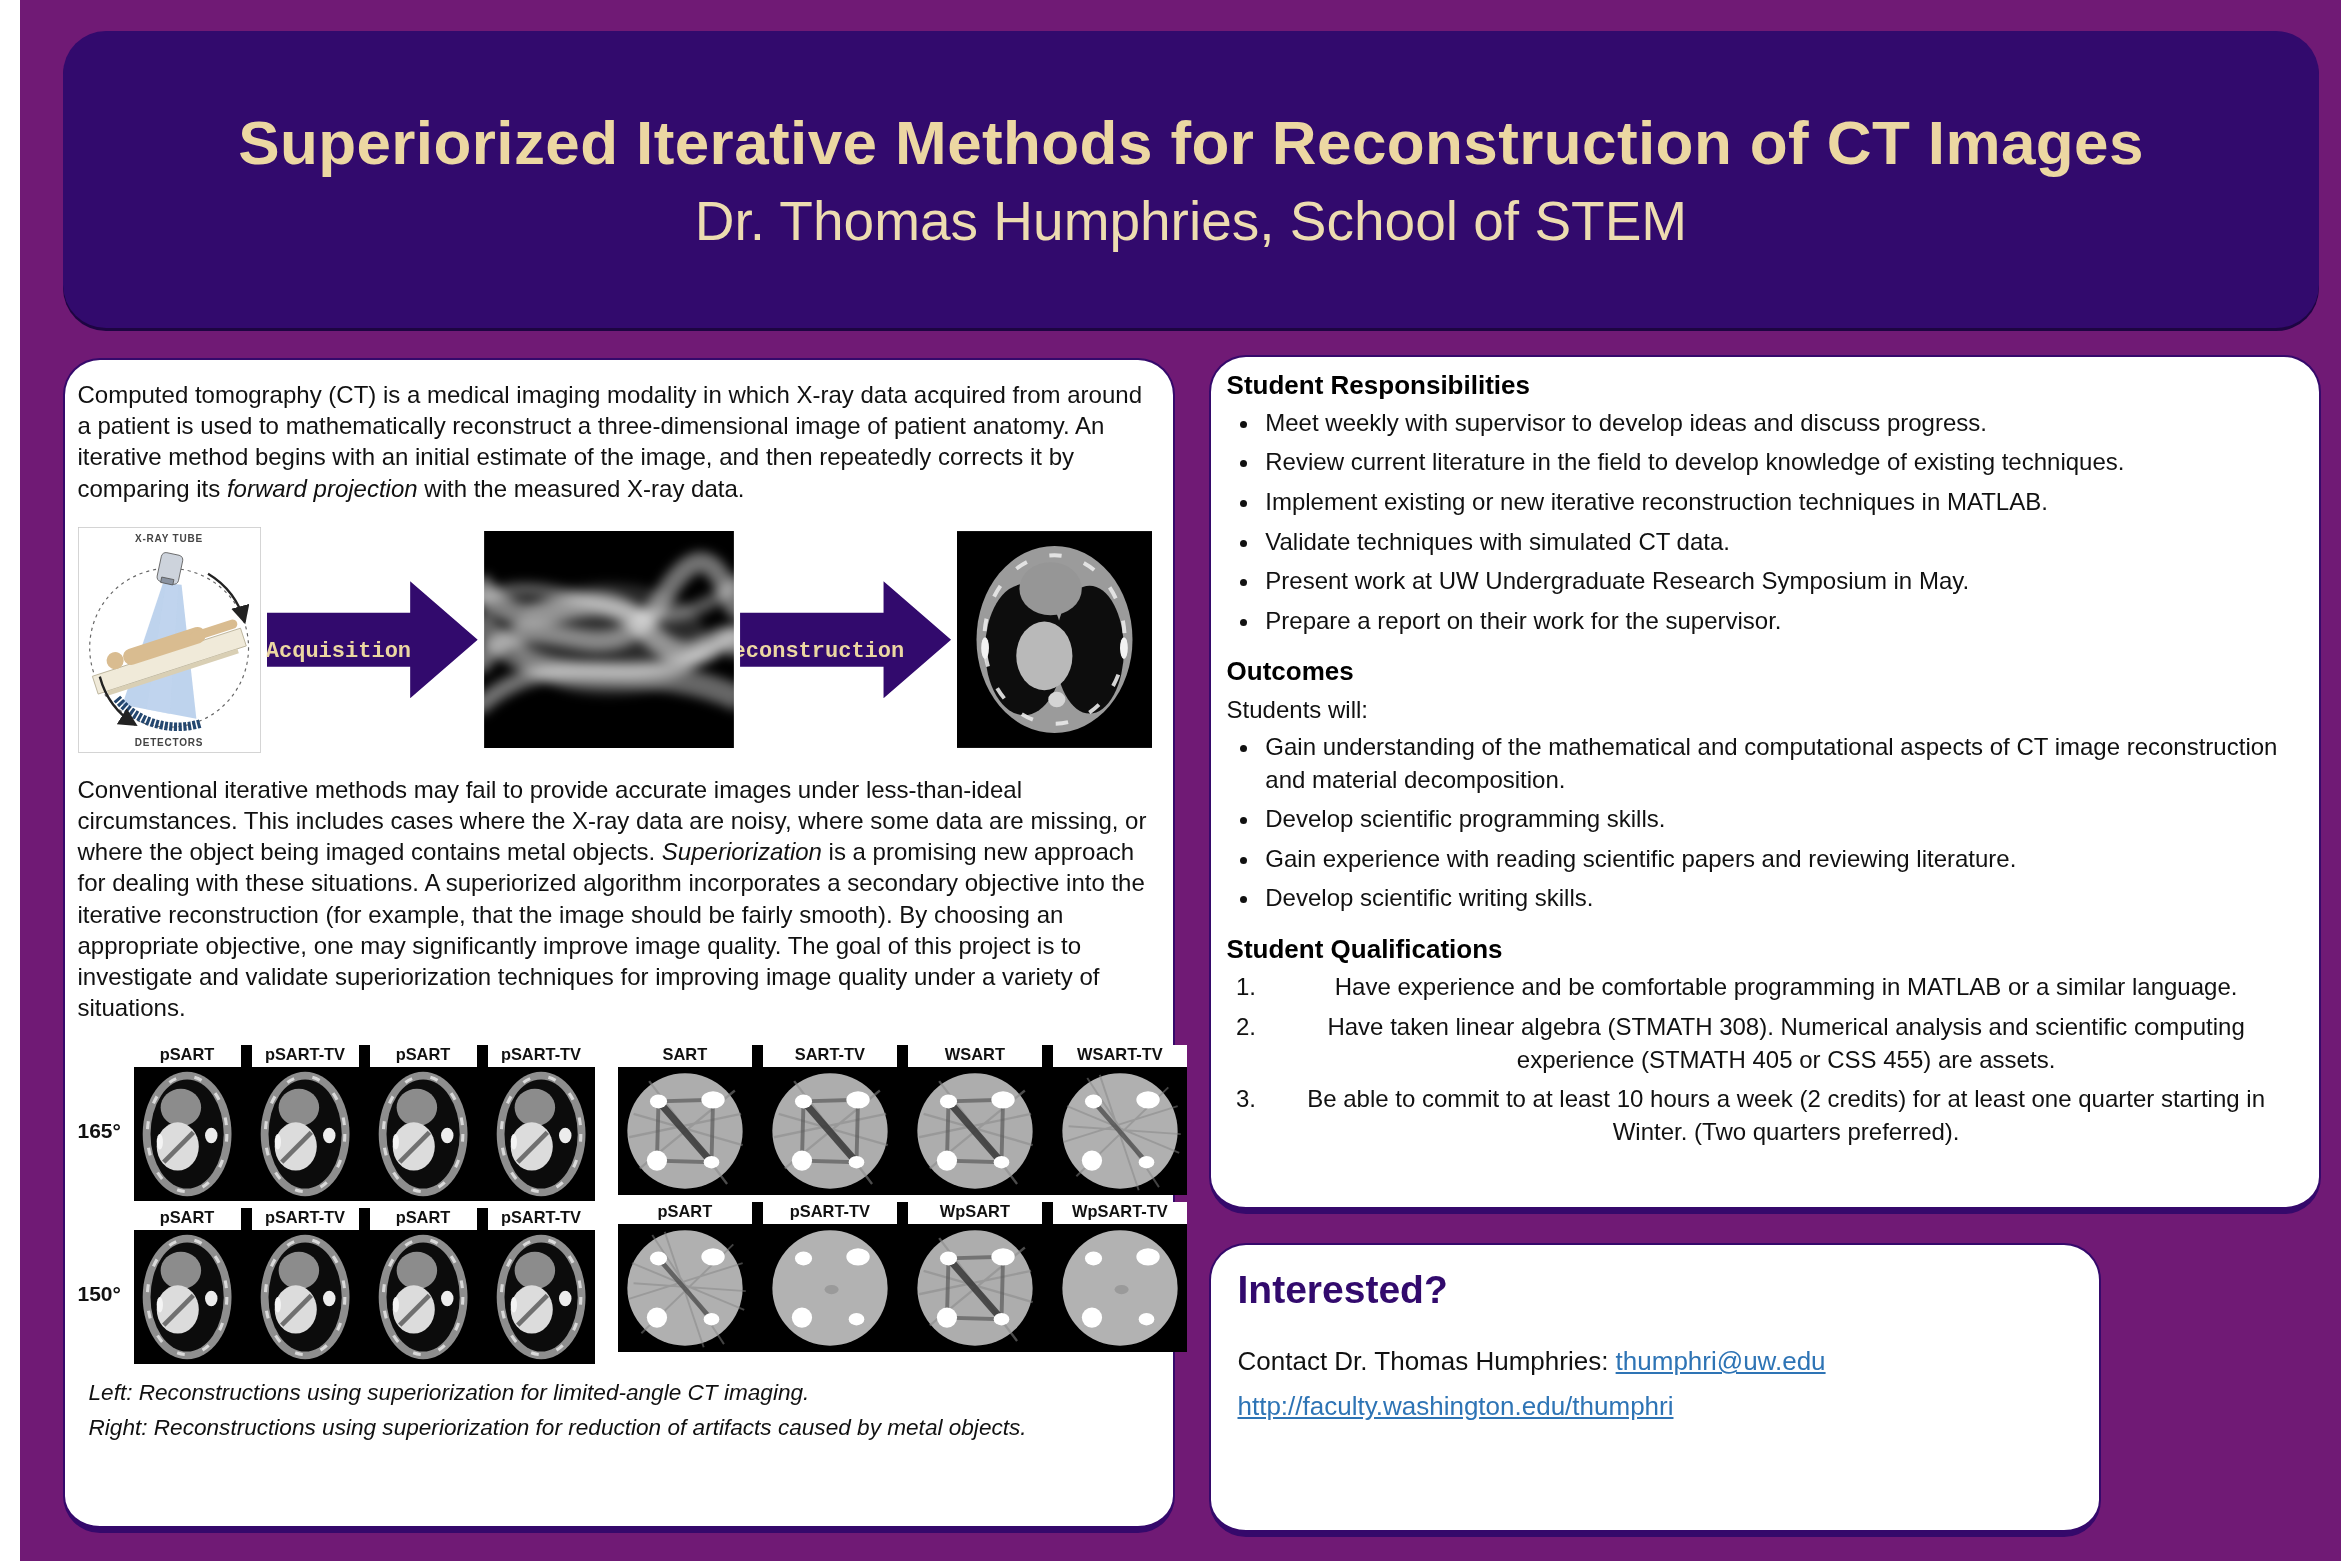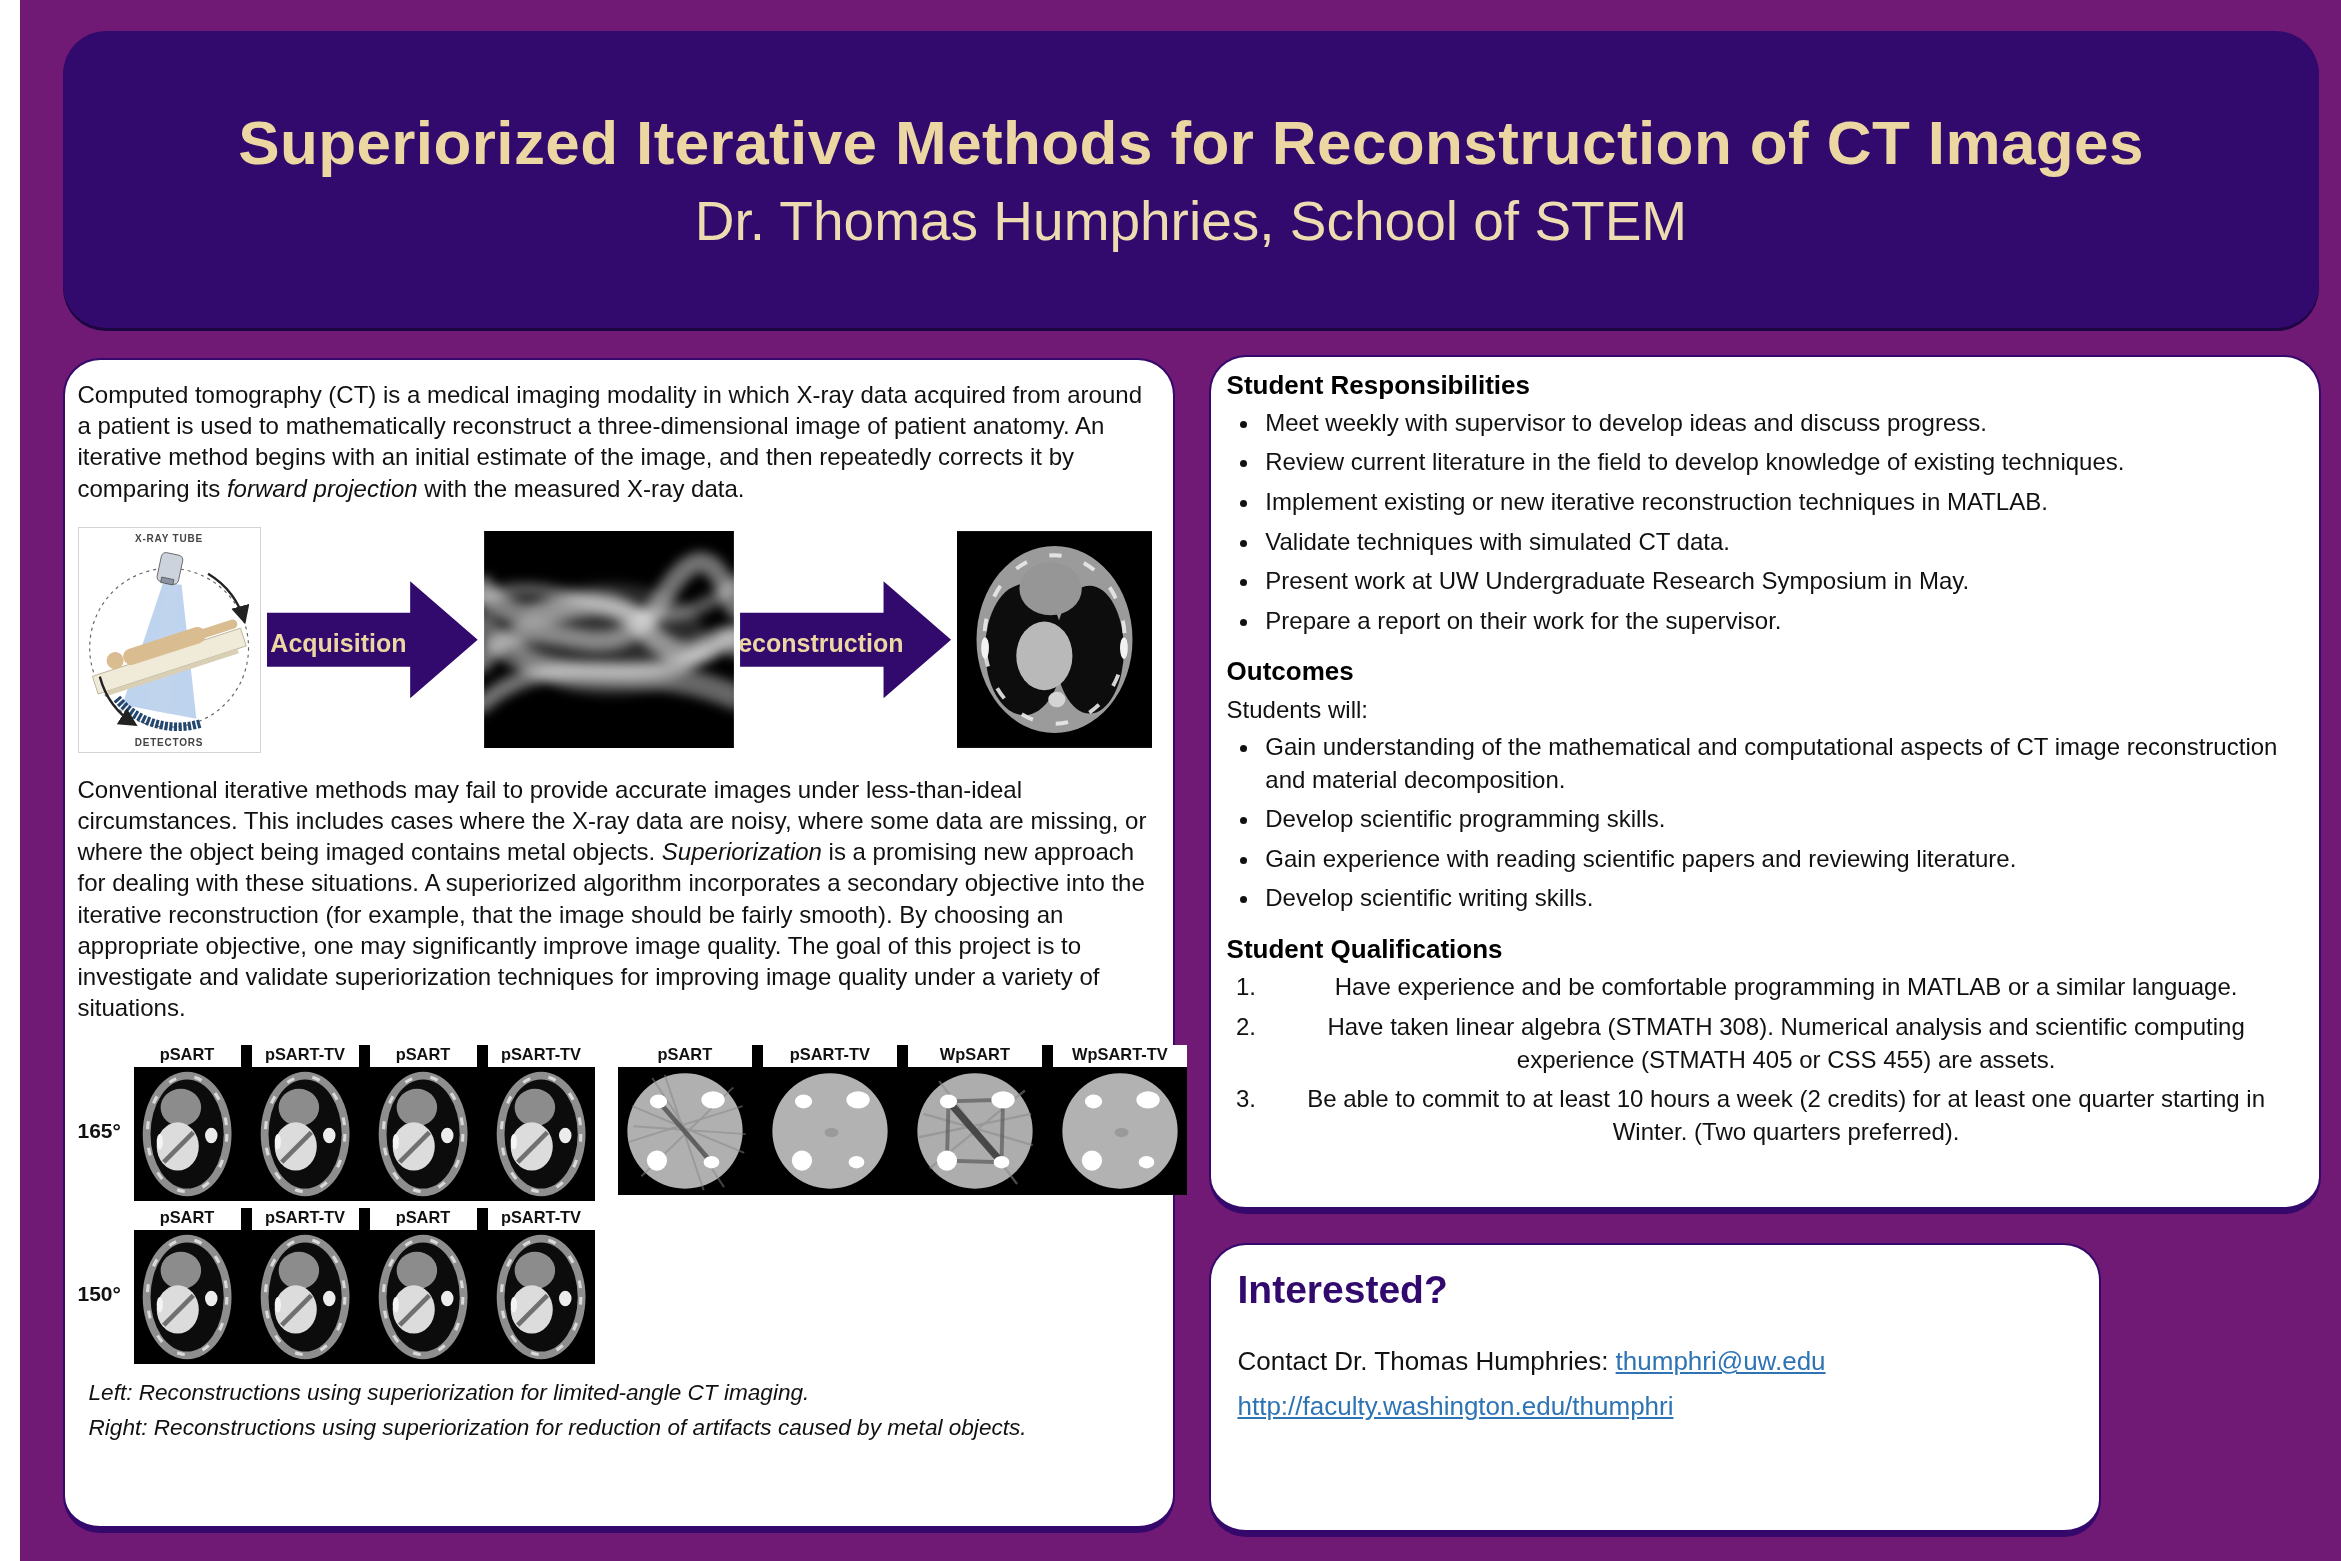--- a/index.html
+++ b/index.html
@@ -27,23 +27,23 @@
   
   .pipeline{display:flex;align-items:center;gap:6.2px;height:228px;margin:0 0 20px 0;}
   .scanner-fig{position:relative;width:183px;height:226px;flex:0 0 auto;}
   .fig-label{position:absolute;left:0;width:100%;text-align:center;font-size:10px;font-weight:bold;
              color:#444;letter-spacing:0.8px;}
   .fig-label.top{top:6.2px;}
   .fig-label.bottom{bottom:4.7px;}
   .block-arrow{position:relative;width:211px;height:117px;flex:0 0 auto;align-self:center;
                background:#320a6d;
                clip-path:polygon(0% 27%,68% 27%,68% 0%,100% 50%,68% 100%,68% 73%,0% 73%);}
-  .block-arrow span{position:absolute;left:0;top:4px;width:68%;height:100%;display:flex;
+  .block-arrow span{position:absolute;left:0;top:12px;width:68%;height:100%;display:flex;
                     align-items:center;justify-content:center;color:#ecd7a2;
-                    font-size:25px;font-weight:bold;}
+                    font-size:22px;font-weight:bold;font-family:Liberation Mono, monospace;}
   .sinogram-fig{width:250px;height:217px;flex:0 0 auto;}
   .recon-fig{width:195px;height:217px;flex:0 0 auto;}
 
   
   .grids{display:flex;gap:23.4px;margin:0 0 14px 0;}
   .grid-left{display:flex;flex-direction:column;gap:7.8px;}
   .grid-row{display:flex;align-items:flex-end;}
   .angle-cell{width:56px;font-size:21px;font-weight:bold;text-align:left;padding-bottom:58px;}
   .col-set{display:flex;gap:11px;background:#000;}
   .gcol{display:flex;flex-direction:column;align-items:center;background:#000;}
@@ -268,20 +268,48 @@
                 </svg>
             </div>
           </div>
         </div>
       </div>
 
       <div class="grid-right">
         <div class="grid-row">
           <div class="col-set">
             <div class="gcol">
+              <span class="col-label">SART</span>
+              <svg class="phantom" viewBox="0 0 172 164" width="134" height="128">
+                  <use href="#phantom-streak"></use>
+                </svg>
+            </div>
+            <div class="gcol">
+              <span class="col-label">SART-TV</span>
+              <svg class="phantom" viewBox="0 0 172 164" width="134" height="128">
+                  <use href="#phantom-streak"></use>
+                </svg>
+            </div>
+            <div class="gcol">
+              <span class="col-label">WSART</span>
+              <svg class="phantom" viewBox="0 0 172 164" width="134" height="128">
+                  <use href="#phantom-streak"></use>
+                </svg>
+            </div>
+            <div class="gcol">
+              <span class="col-label">WSART-TV</span>
+              <svg class="phantom" viewBox="0 0 172 164" width="134" height="128">
+                  <use href="#phantom-noisy"></use>
+                </svg>
+            </div>
+          </div>
+        </div>
+        <div class="grid-row">
+          <div class="col-set">
+            <div class="gcol">
               <span class="col-label">pSART</span>
               <svg class="phantom" viewBox="0 0 172 164" width="134" height="128">
                   <use href="#phantom-noisy"></use>
                 </svg>
             </div>
             <div class="gcol">
               <span class="col-label">pSART-TV</span>
               <svg class="phantom" viewBox="0 0 172 164" width="134" height="128">
                   <use href="#phantom-clean"></use>
                 </svg>

